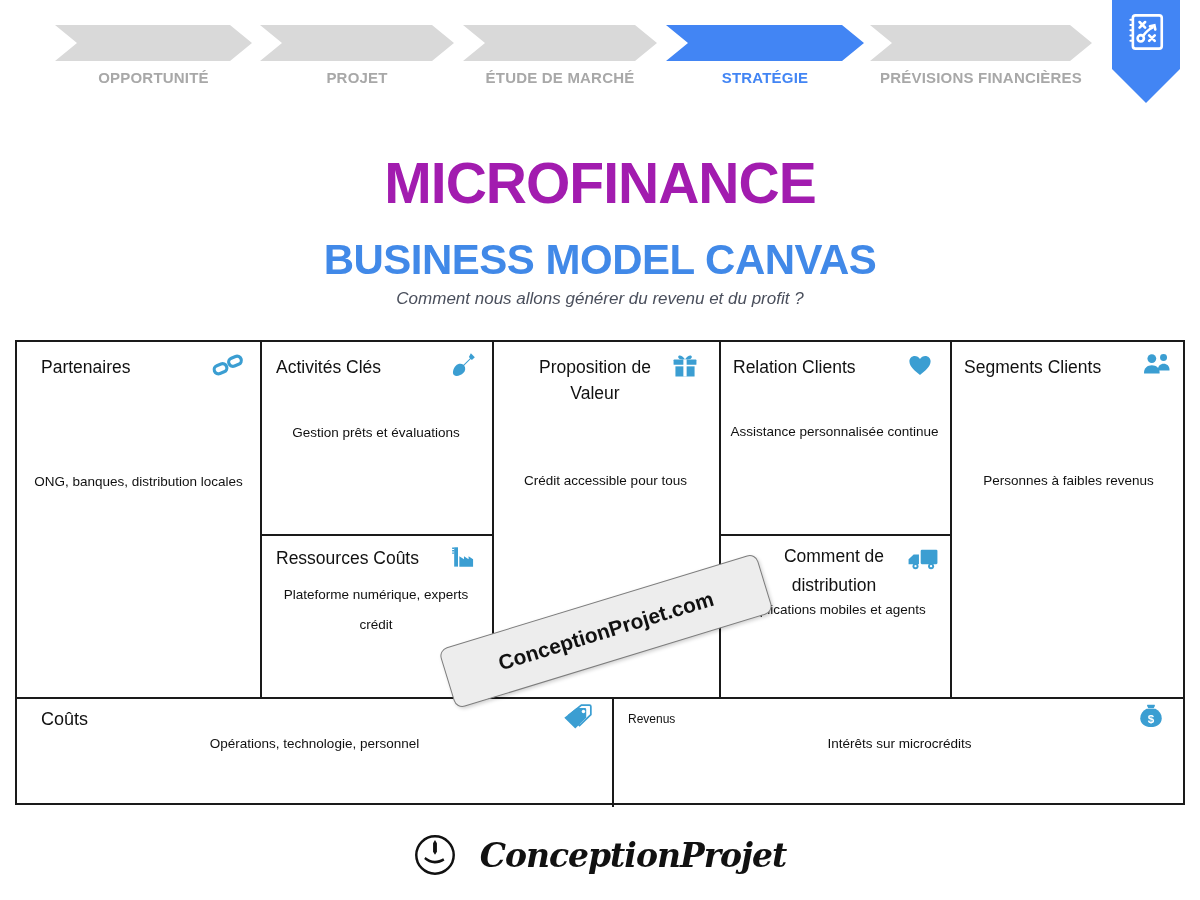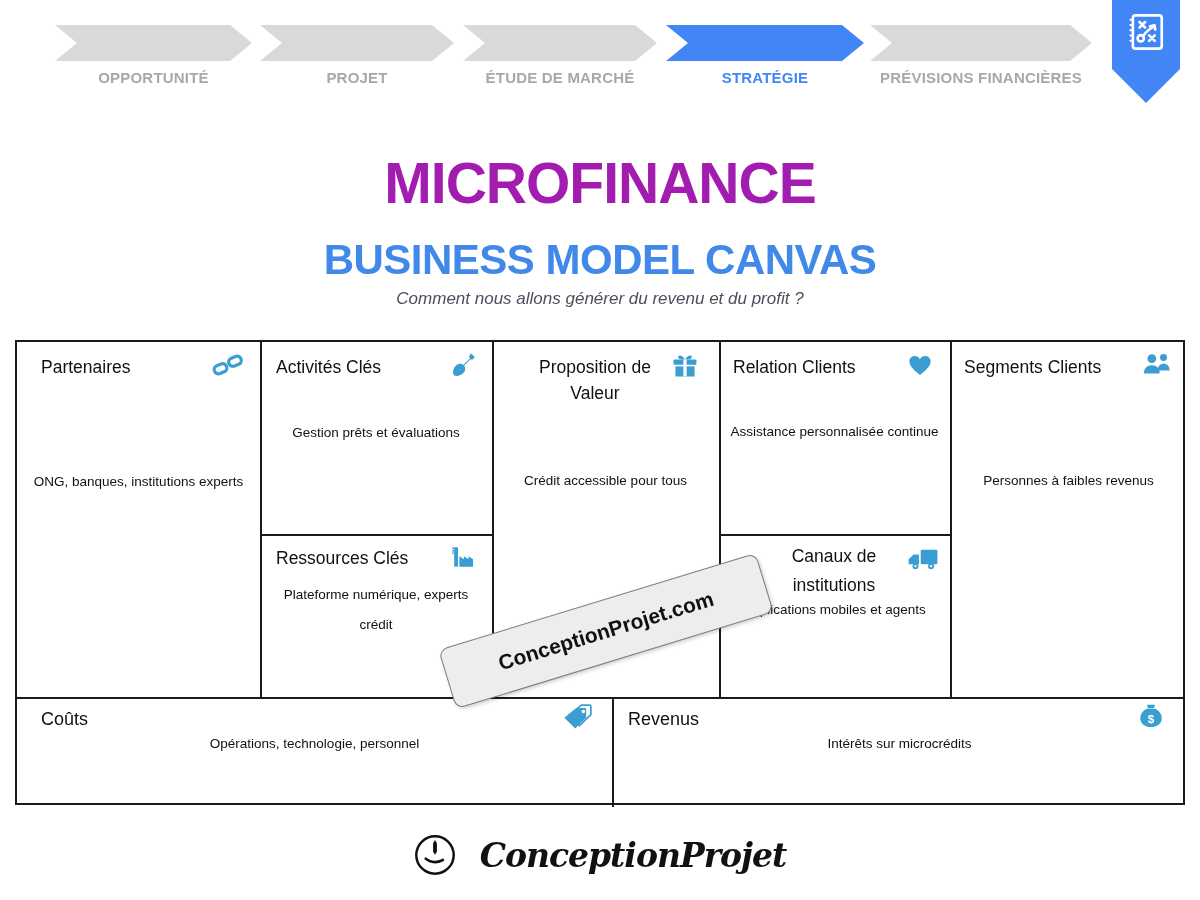--- a/index.html
+++ b/index.html
@@ -110,35 +110,35 @@
     <div class="cell" style="left:0;top:0;width:243px;height:355px;">
       <div class="cell-title" style="position:absolute;left:24px;top:12px;">Partenaires</div>
       <div class="cell-icon" style="right:16px;top:10px;">
         <svg viewBox="0 0 32 24" width="32" height="26">
           <g fill="none" stroke="currentColor" stroke-width="3.2">
             <rect x="2" y="11.5" width="13" height="8.5" rx="4.25" transform="rotate(-22 8.5 15.75)"></rect>
             <rect x="16.5" y="4" width="13" height="8.5" rx="4.25" transform="rotate(-22 23 8.25)"></rect>
           </g>
         </svg>
       </div>
-      <div class="cell-content" style="left:10px;top:125px;width:223px;">ONG, banques, institutions experts</div>
+      <div class="cell-content" style="left:10px;top:125px;width:223px;">ONG, banques, distribution locales</div>
     </div>
 
     <div class="cell" style="left:243px;top:0;width:232px;height:192px;">
       <div class="cell-title" style="position:absolute;left:16px;top:12px;">Activités Clés</div>
       <div class="cell-icon" style="right:16px;top:10px;">
         <svg viewBox="0 0 24 24" width="28" height="28" fill="currentColor">
           <path d="M19.6 1l3.4 3.4-2.5 2.5-1-1-5.6 5.6c1.4 2 1.1 4.7-.8 6.6-2.2 2.2-6.3 3.3-8 1.6-1.7-1.7-.6-5.8 1.6-8 1.9-1.9 4.6-2.2 6.6-.8l5.6-5.6-1-1L19.6 1z"></path>
         </svg>
       </div>
       <div class="cell-content" style="left:10px;top:76px;width:212px;">Gestion prêts et évaluations</div>
     </div>
 
     <div class="cell" style="left:243px;top:192px;width:232px;height:163px;">
-      <div class="cell-title" style="position:absolute;left:16px;top:11px;">Ressources Clés</div>
+      <div class="cell-title" style="position:absolute;left:16px;top:11px;">Ressources Coûts</div>
       <div class="cell-icon" style="right:16px;top:9px;">
         <svg viewBox="0 0 24 24" width="27" height="27" fill="currentColor">
           <path d="M4.6 21V3.8h3.4V21H4.6z"></path>
           <path d="M2.8 4.6h1.8M2.8 6.8h1.8M2.8 9h1.8" stroke="currentColor" stroke-width="1.3"></path>
           <path d="M9.2 21v-9.3l4.1 2.7v-2.7l4.1 2.7v-2.7l4 2.7V21H9.2z"></path>
         </svg>
       </div>
       <div class="cell-content" style="left:10px;top:46px;width:212px;">Plateforme numérique, experts crédit</div>
     </div>
 
@@ -162,21 +162,21 @@
       <div class="cell-title" style="position:absolute;left:14px;top:12px;">Relation Clients</div>
       <div class="cell-icon" style="right:16px;top:10px;">
         <svg viewBox="0 0 24 24" width="28" height="26" fill="currentColor">
           <path d="M12 21.2C7.8 18 2.2 13.6 2.2 8.6c0-3 2.4-5 4.9-5 2 0 3.8 1.1 4.9 2.9 1.1-1.8 2.9-2.9 4.9-2.9 2.5 0 4.9 2 4.9 5 0 5-5.6 9.4-9.8 12.6z"></path>
         </svg>
       </div>
       <div class="cell-content" style="left:10px;top:75px;width:211px;line-height:29px;">Assistance personnalisée continue</div>
     </div>
 
     <div class="cell" style="left:702px;top:192px;width:231px;height:163px;">
-      <div class="cell-title" style="position:absolute;left:40px;top:8px;width:150px;text-align:center;line-height:29px;">Canaux de institutions</div>
+      <div class="cell-title" style="position:absolute;left:40px;top:8px;width:150px;text-align:center;line-height:29px;">Comment de distribution</div>
       <div class="cell-icon" style="right:12px;top:12px;">
         <svg viewBox="0 0 26 22" width="30" height="26" fill="currentColor" style="transform:scaleX(-1);">
           <rect x="0.5" y="3" width="14.5" height="12.5" rx="1"></rect>
           <path d="M16.5 7h4.6l4.4 4.3v4.2h-9z"></path>
           <circle cx="6" cy="17.2" r="2.6"></circle>
             <circle cx="19.5" cy="17.2" r="2.6"></circle>
           <circle cx="6" cy="17.2" r="1" fill="#fff"></circle>
             <circle cx="19.5" cy="17.2" r="1" fill="#fff"></circle>
         </svg>
       </div>
@@ -204,21 +204,21 @@
           <g fill="currentColor">
             <path d="M12.7 3.4h7.1a1.2 1.2 0 0 1 1.2 1.2v7.1l-9.5 9.5L2 11.7l10.7-8.3z"></path>
             <circle cx="18.6" cy="6.4" r="1.5" fill="#fff"></circle>
           </g>
         </svg>
       </div>
       <div class="cell-content" style="left:10px;top:38px;width:575px;line-height:18px;">Opérations, technologie, personnel</div>
     </div>
 
     <div class="cell" style="left:595px;top:355px;width:575px;height:110px;">
-      <div class="cell-title" style="position:absolute;left:16px;top:9px;font-size:18px;">Revenus</div>
+      <div class="cell-title" style="position:absolute;left:16px;top:9px;font-size:12px;">Revenus</div>
       <div class="cell-icon" style="right:22px;top:6px;">
         <svg viewBox="0 0 24 24" width="28" height="28">
           <g fill="currentColor">
             <path d="M9.3 1.6h5.4c.5 0 .8.5.6.9l-1 1.9H9.7l-1-1.9c-.2-.4.1-.9.6-.9z"></path>
             <path d="M8.2 5h7.6c3.4 1.9 5.4 4.8 5.4 8 0 4.7-4.1 7.6-9.2 7.6S2.8 17.7 2.8 13c0-3.2 2-6.1 5.4-8z"></path>
           </g>
           <text x="12" y="16.8" text-anchor="middle" font-size="10" font-weight="bold" fill="#fff" font-family="Liberation Sans, sans-serif">$</text>
         </svg>
       </div>
       <div class="cell-content" style="left:10px;top:38px;width:555px;line-height:18px;">Intérêts sur microcrédits</div>

